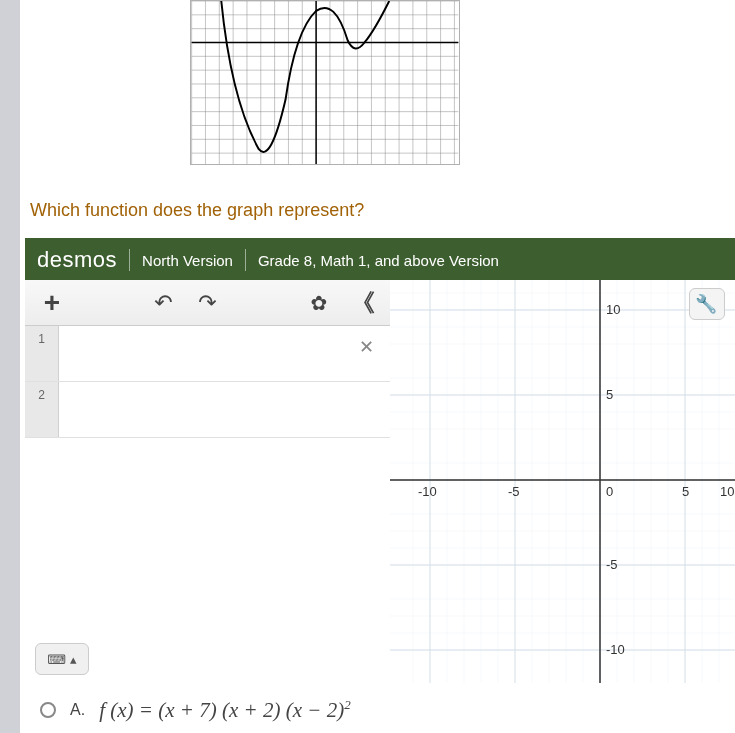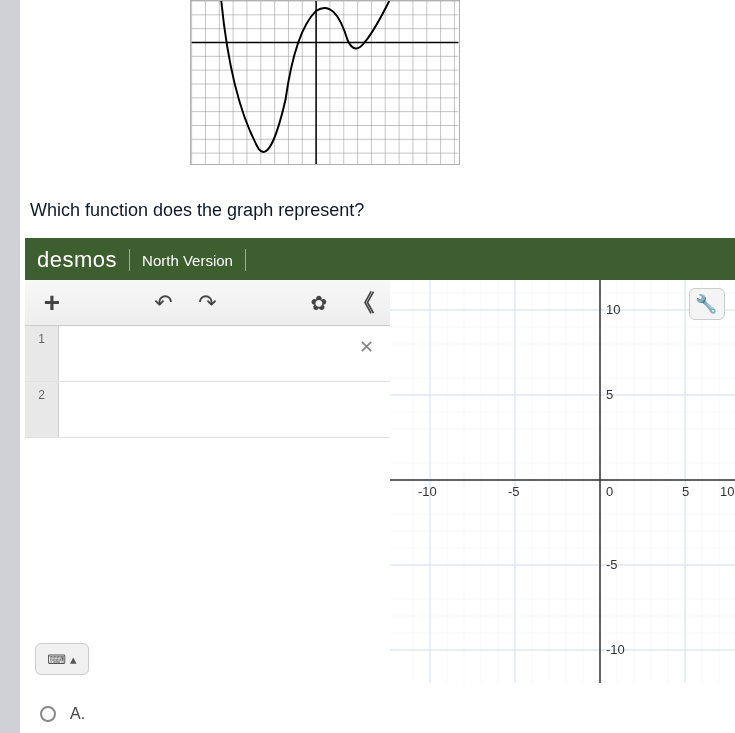--- a/index.html
+++ b/index.html
@@ -37,21 +37,21 @@
     .thumb-graph svg { width: 100%; height: 100%; display: block; }
     .thumb-grid line { stroke: #888; stroke-width: 0.5; }
     .thumb-axis { stroke: #000; stroke-width: 1.5; }
     .thumb-curve { stroke: #000; stroke-width: 2; fill: none; }
     
     .question {
       position: absolute;
       top: 200px;
       left: 30px;
       font-size: 18px;
-      color: #0f172a;
+      color: #a16207;
     }
     
     .desmos-bar {
       position: absolute;
       top: 238px;
       left: 25px;
       right: 0;
       height: 44px;
       background: #3d5e2f;
       color: #fff;
@@ -250,20 +250,21 @@
   </svg>
 </div>
 
 <div class="question">Which function does the graph represent?</div>
 
 <div class="desmos-bar">
   <span class="desmos-logo">desmos</span>
   <span class="desmos-sep"></span>
   <span class="desmos-text">North Version</span>
   <span class="desmos-sep"></span>
+  <span class="desmos-text">Grade 8, Math 1, and above Version</span>
 </div>
 
 <div class="app-body">
   <div class="side-panel">
     <div class="toolbar">
       <span class="tb-btn plus">+</span>
       <div class="tb-mid">
         <span class="tb-btn">↶</span>
         <span class="tb-btn">↷</span>
       </div>
@@ -350,13 +351,14 @@
     </svg>
     <div class="wrench">
       <span>🔧</span>
     </div>
   </div>
 </div>
 
 <div class="answer">
   <span class="radio"></span>
   <span class="label">A.</span>
+  <span class="formula">f (x) = (x + 7) (x + 2) (x − 2)<sup>2</sup></span>
 </div>
 
 </body></html>

